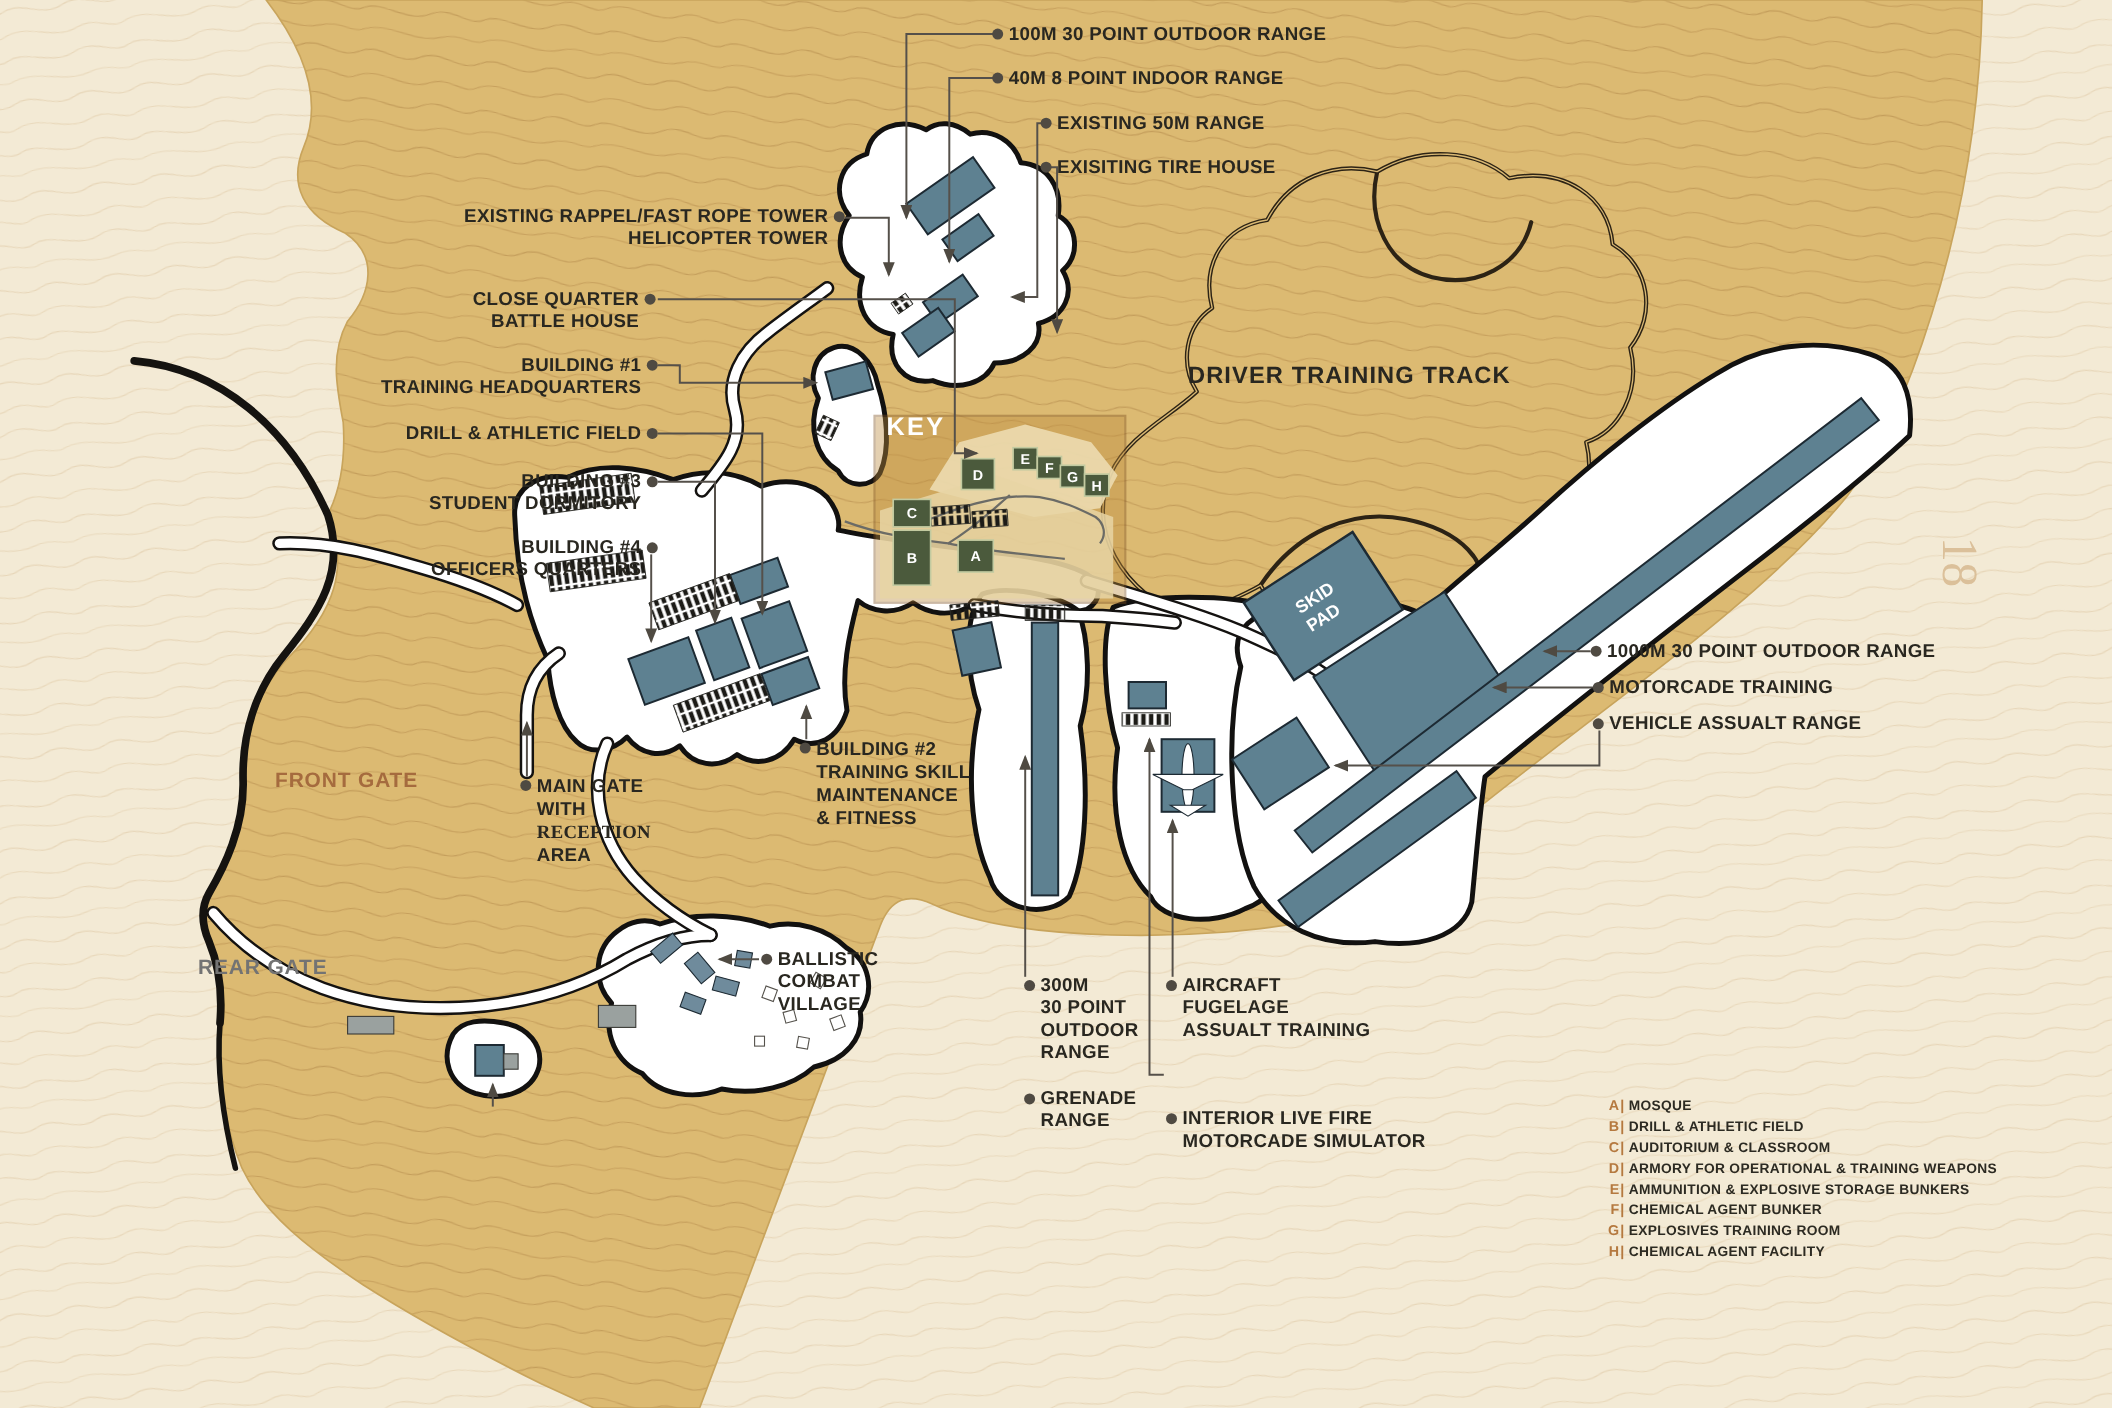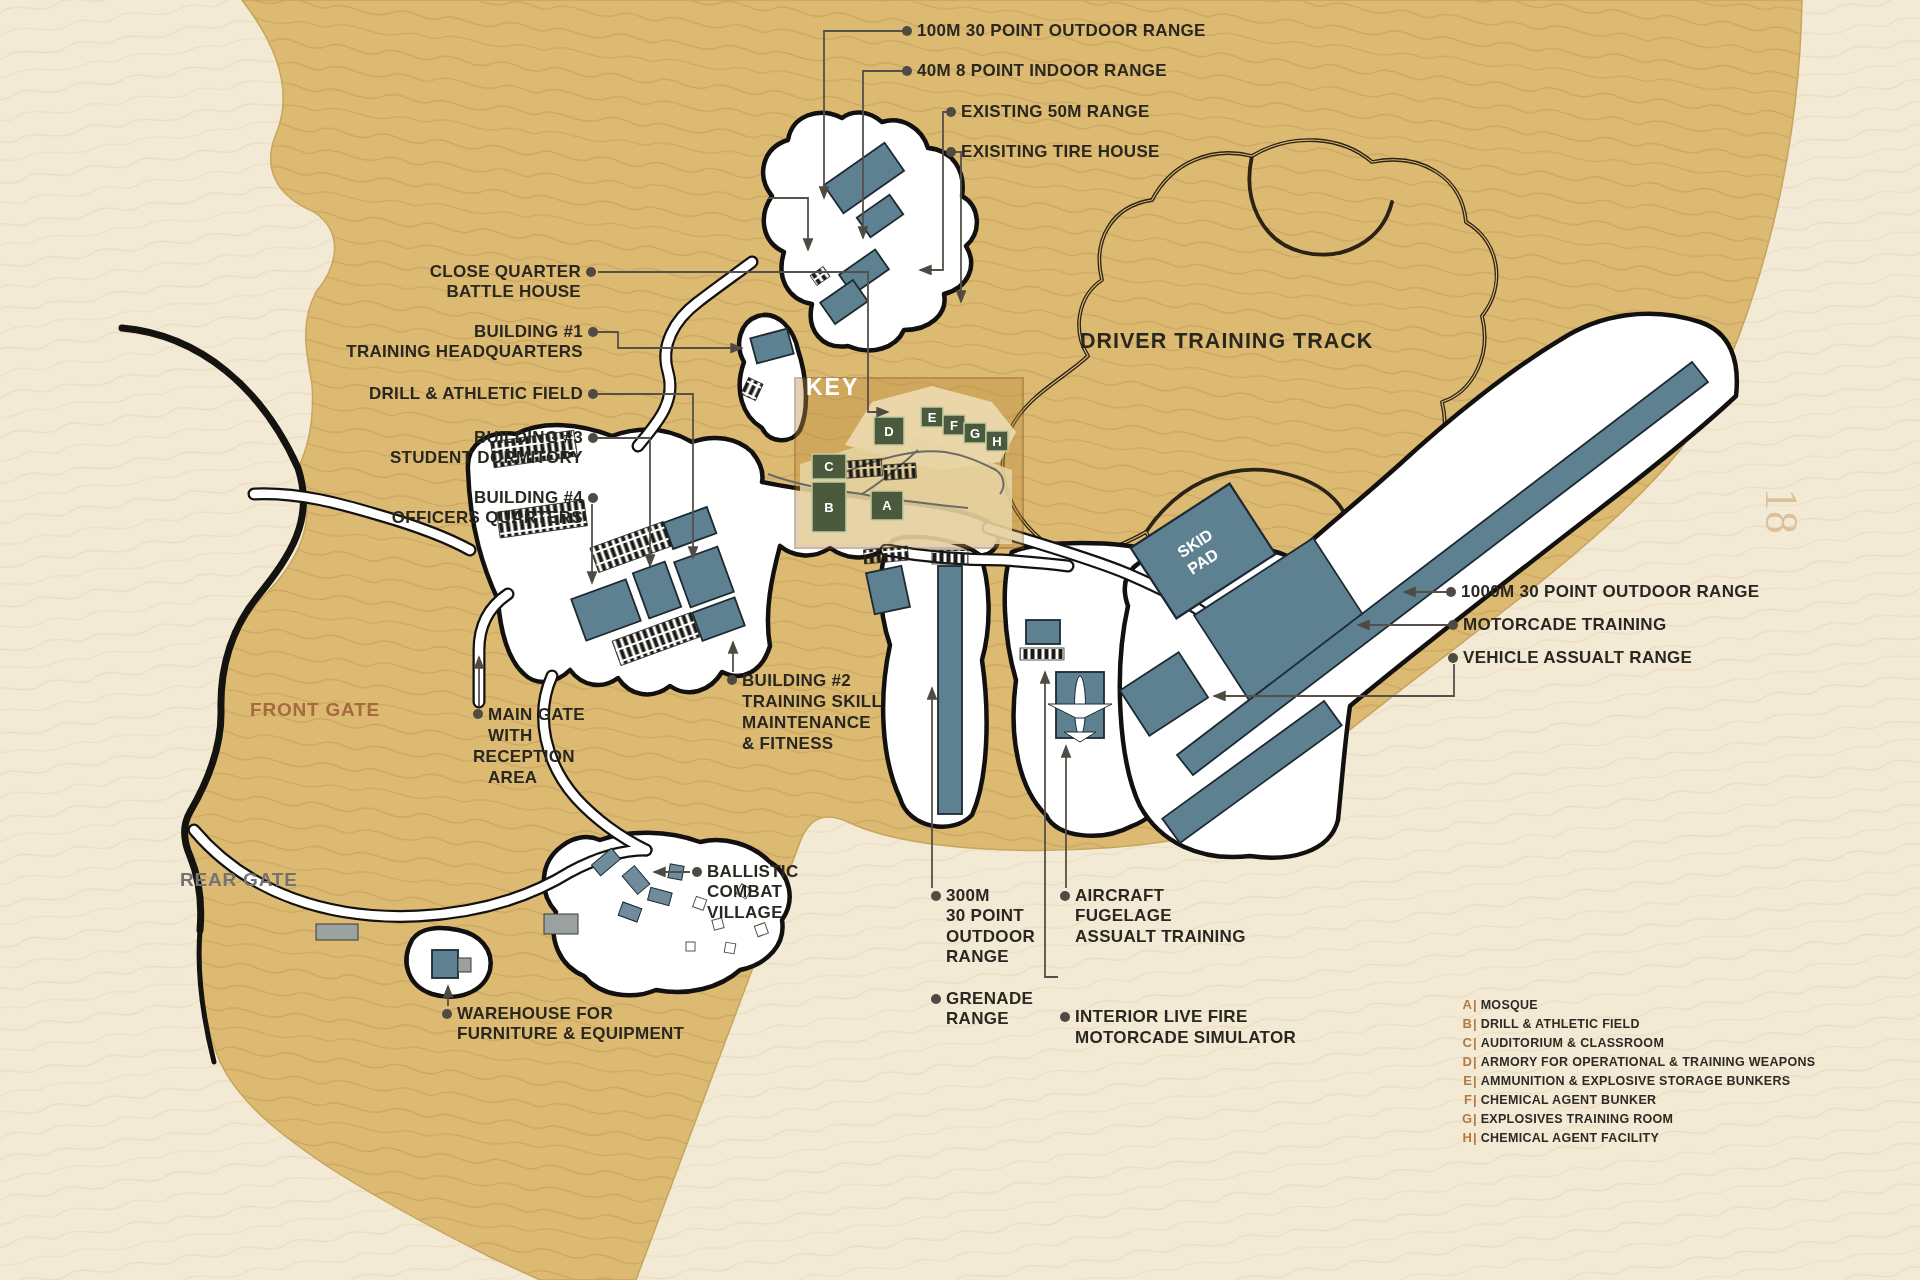--- a/index.html
+++ b/index.html
@@ -341,20 +341,29 @@
           <span class="dot"></span>
           <span>EXISTING 50M RANGE</span>
         </div>
       </div>
       <div class="callout" style="left: 946px; top: 141.75px;">
         <div class="cl-line">
           <span class="dot"></span>
           <span>EXISITING TIRE HOUSE</span>
         </div>
       </div>
+      <div class="callout right" style="right: 1152px; top: 186.75px;">
+        <div class="cl-line">
+          <span>EXISTING RAPPEL/FAST ROPE TOWER</span>
+          <span class="dot"></span>
+        </div>
+        <div class="cl-line" style="margin-right: 15px;">
+          <span>HELICOPTER TOWER</span>
+        </div>
+      </div>
       <div class="callout right" style="right: 1324px; top: 261.75px;">
         <div class="cl-line">
           <span>CLOSE QUARTER</span>
           <span class="dot"></span>
         </div>
         <div class="cl-line" style="margin-right: 15px;">
           <span>BATTLE HOUSE</span>
         </div>
       </div>
       <div class="callout right" style="right: 1322px; top: 321.75px;">
@@ -419,21 +428,21 @@
         </div>
       </div>
       <div class="callout" style="line-height: 21px; left: 473px; top: 703.5px;">
         <div class="cl-line">
           <span class="dot"></span>
           <span>MAIN GATE</span>
         </div>
         <div class="cl-line" style="margin-left: 15px;">
           <span>WITH</span>
         </div>
-        <div class="cl-line" style="">
+        <div class="cl-line" style="margin-left: 15px; font-family: Liberation Serif, serif;">
           <span>RECEPTION</span>
         </div>
         <div class="cl-line" style="margin-left: 15px;">
           <span>AREA</span>
         </div>
       </div>
       <div class="callout" style="font-size: 19px; color: #737373; letter-spacing: 0.8px; left: 180px; top: 869.75px;">
         <div class="cl-line">
           <span>REAR GATE</span>
         </div>
@@ -456,29 +465,20 @@
       <div class="callout" style="left: 692px; top: 861.75px;">
         <div class="cl-line">
           <span class="dot"></span>
           <span>BALLISTIC</span>
         </div>
         <div class="cl-line" style="margin-left: 15px;">
           <span>COMBAT</span>
         </div>
         <div class="cl-line" style="margin-left: 15px;">
           <span>VILLAGE</span>
-        </div>
-      </div>
-      <div class="callout" style="left: 442px; top: 1003.75px;">
-        <div class="cl-line">
-          <span class="dot"></span>
-          <span>WAREHOUSE FOR</span>
-        </div>
-        <div class="cl-line" style="margin-left: 15px;">
-          <span>FURNITURE &amp; EQUIPMENT</span>
         </div>
       </div>
       <div class="callout" style="left: 931px; top: 885.75px;">
         <div class="cl-line">
           <span class="dot"></span>
           <span>300M</span>
         </div>
         <div class="cl-line" style="margin-left: 15px;">
           <span>30 POINT</span>
         </div>

